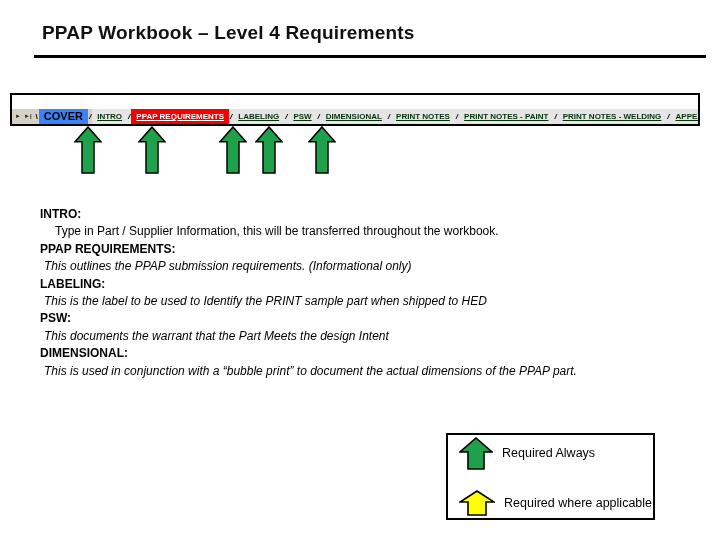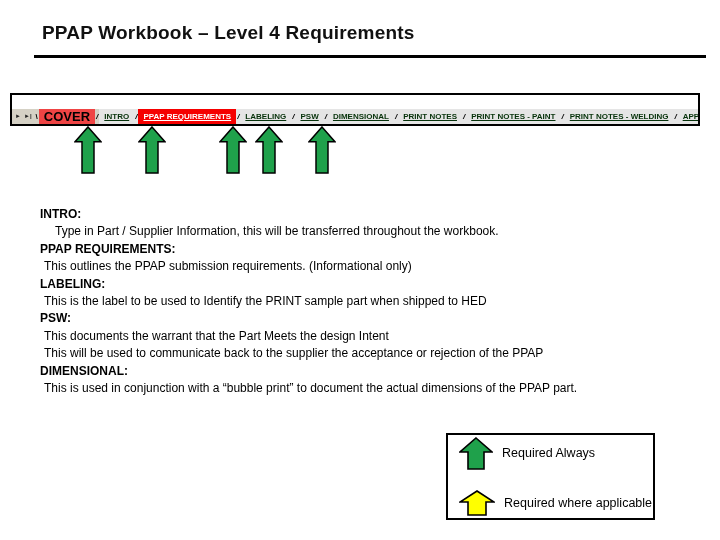--- a/index.html
+++ b/index.html
@@ -27,38 +27,38 @@
     font-size:8px;font-weight:bold;line-height:15px;
   }
   .nav{
     background:#d5d1c5;display:flex;align-items:center;gap:3px;
     padding:0 3px;color:#222;font-size:6px;flex:0 0 auto;
   }
   .nav span{cursor:default;}
   .bslash{background:#d5d1c5;color:#000;padding:0 1px;flex:0 0 auto;}
   .bslash::before{content:"\\";}
   .tab{padding:0 5px;flex:0 0 auto;}
-  .tab-cover{background:#ef4444;color:#000;font-size:13px;}
+  .tab-cover{background:#3b82f6;color:#000;font-size:11px;}
   .green-strip{
     flex:1 1 auto;background:#e5e5e5;display:flex;align-items:stretch;
     color:#06320a;overflow:hidden;
   }
   .green-strip .tab{text-decoration:underline;}
   .tab-red{background:#f50000;color:#ffffff;}
   .sep{color:#000;padding:0 1px;flex:0 0 auto;text-decoration:none;}
   .sep::before{content:"/";font-style:italic;}
   .sep-first{background:#d5d1c5;}
   
   .pointer-arrow{position:absolute;top:126px;width:28px;height:48px;}
   .pointer-arrow svg{display:block;width:100%;height:100%;}
   
   .notes{position:absolute;left:40px;top:206px;width:640px;}
   .notes p{margin:0;font-size:12px;line-height:17.4px;color:#000;}
   .notes p.heading{font-weight:bold;}
-  .notes p.body{padding-left:4px;}
+  .notes p.body{padding-left:4px;font-style:italic;}
   .notes p.body-indent{padding-left:15px;}
   
   .legend{
     position:absolute;left:446px;top:433px;width:209px;height:87px;
     border:2px solid #000;box-sizing:border-box;background:#fff;
     display:flex;flex-direction:column;justify-content:space-evenly;
     padding-left:11px;
     gap:19px;
   }
   .legend-row{display:flex;align-items:center;gap:9px;}
@@ -133,21 +133,20 @@
 
   <div class="notes">
     <p class="heading">INTRO:</p>
     <p class="body-indent">Type in Part / Supplier Information, this will be transferred throughout the workbook.</p>
     <p class="heading">PPAP REQUIREMENTS:</p>
     <p class="body">This outlines the PPAP submission requirements. (Informational only)</p>
     <p class="heading">LABELING:</p>
     <p class="body">This is the label to be used to Identify the PRINT sample part when shipped to HED</p>
     <p class="heading">PSW:</p>
     <p class="body">This documents the warrant that the Part Meets the design Intent</p>
-    <p class="body">This will be used to communicate back to the supplier the acceptance or rejection of the PPAP</p>
     <p class="heading">DIMENSIONAL:</p>
     <p class="body">This is used in conjunction with a “bubble print” to document the actual dimensions of the PPAP part.</p>
   </div>
 
   <div class="legend">
     <div class="legend-row">
       <svg width="34" height="33" viewBox="0 0 34 33">
         <polygon points="17,1 33,15 25,15 25,32 9,32 9,15 1,15" fill="#1fa14b" stroke="#000" stroke-width="1.6"></polygon>
       </svg>
       <span class="legend-label">Required Always</span>

